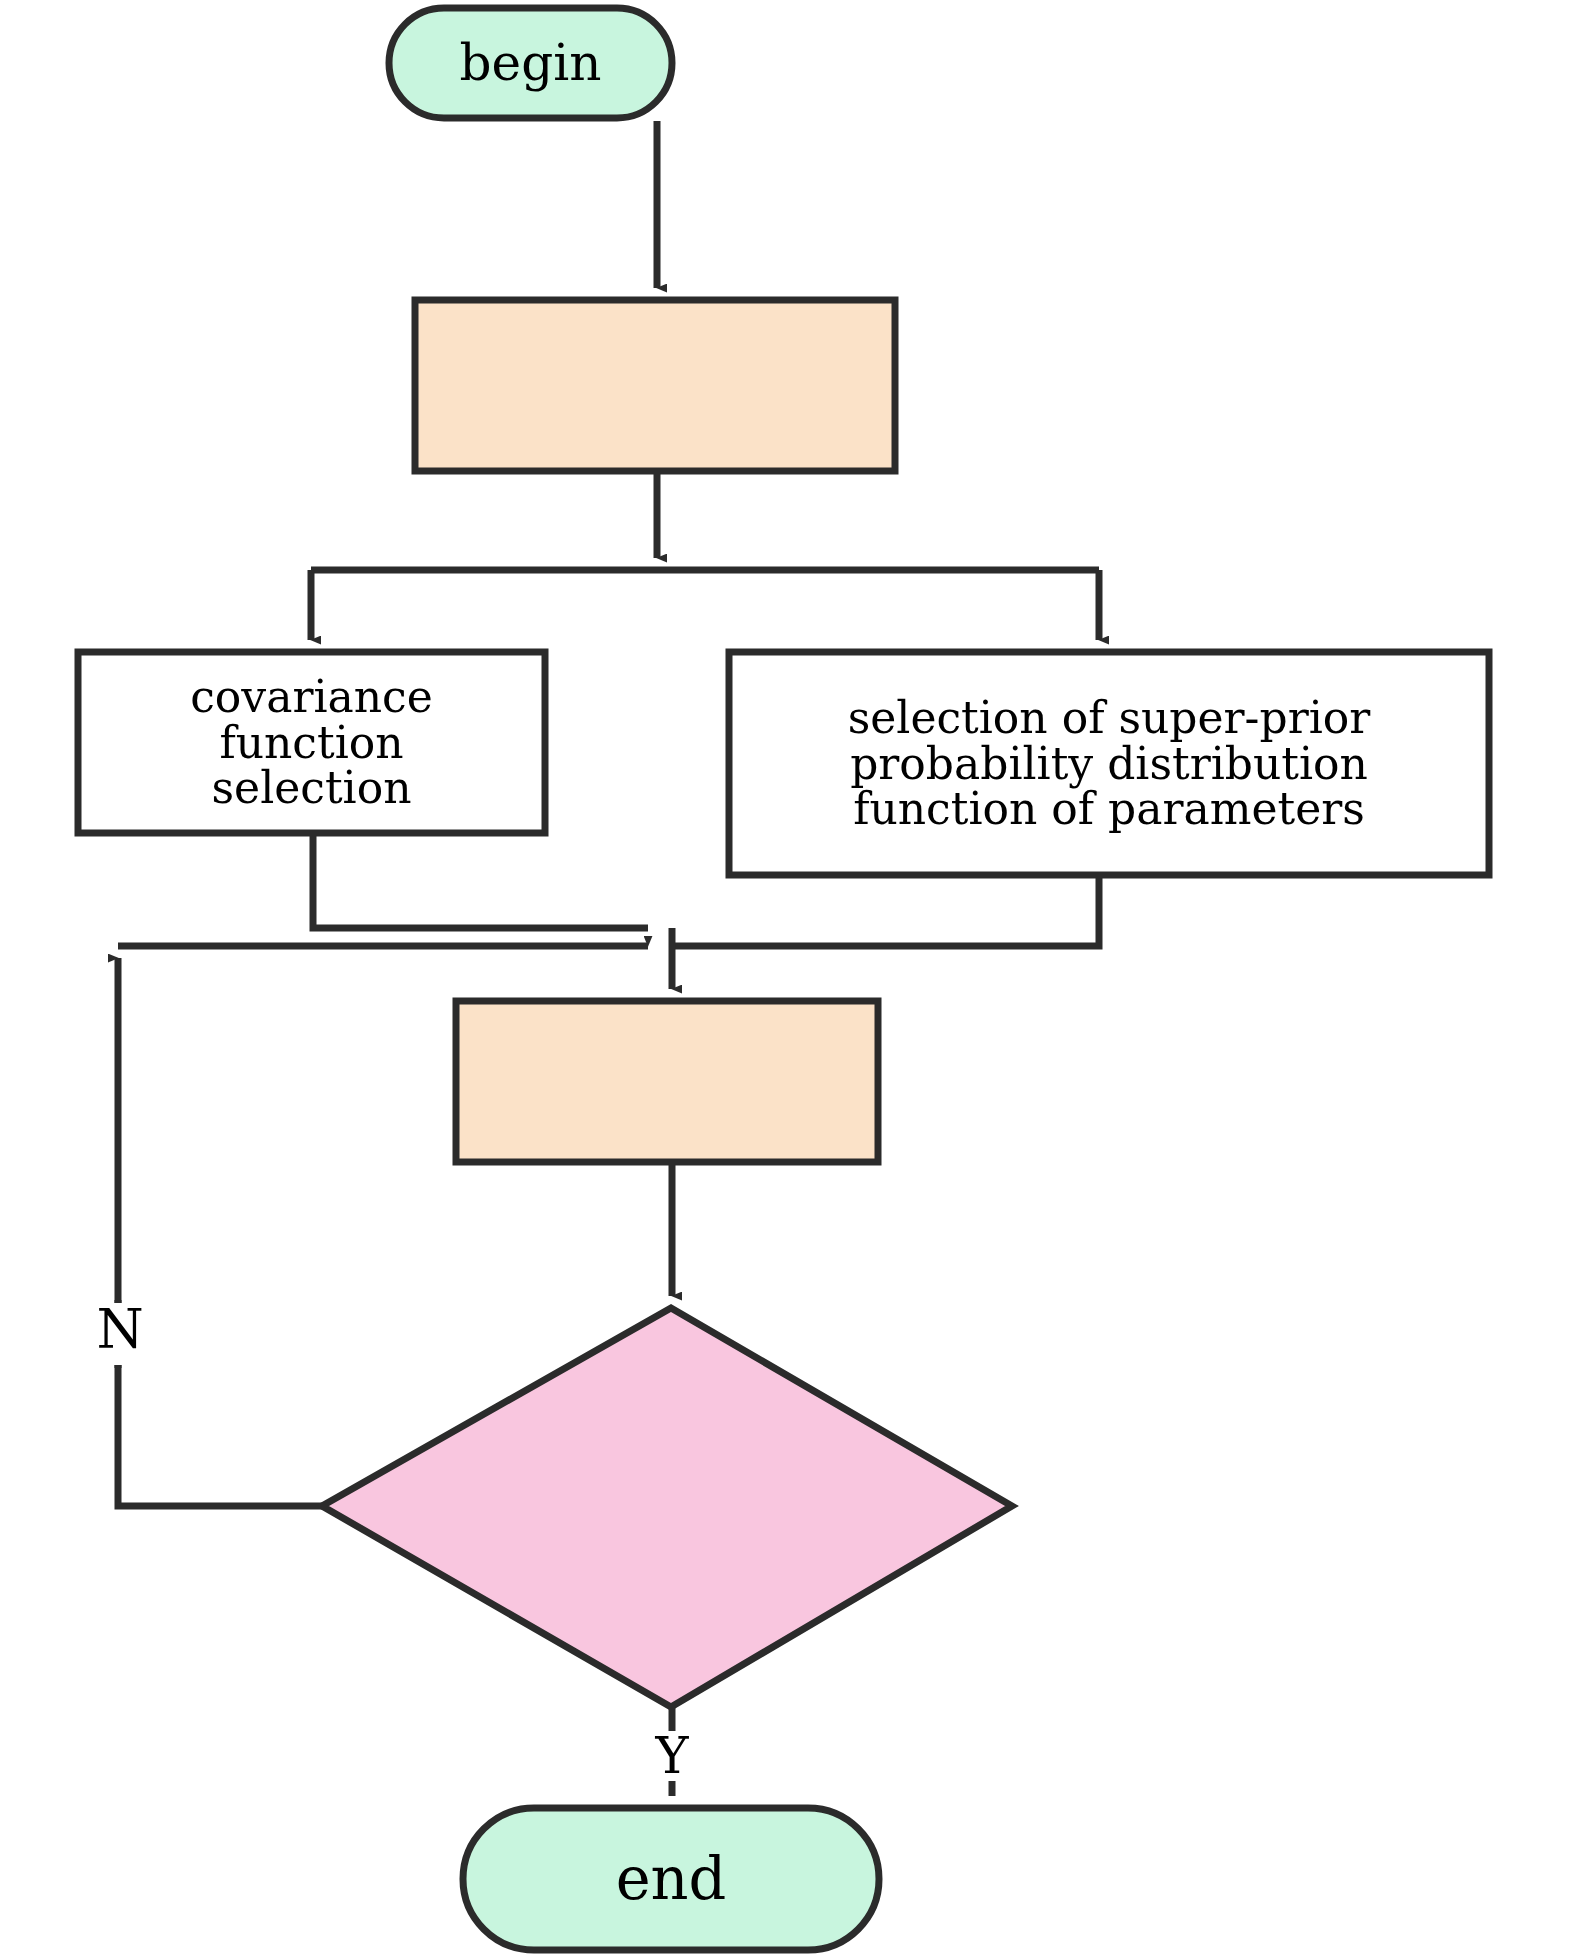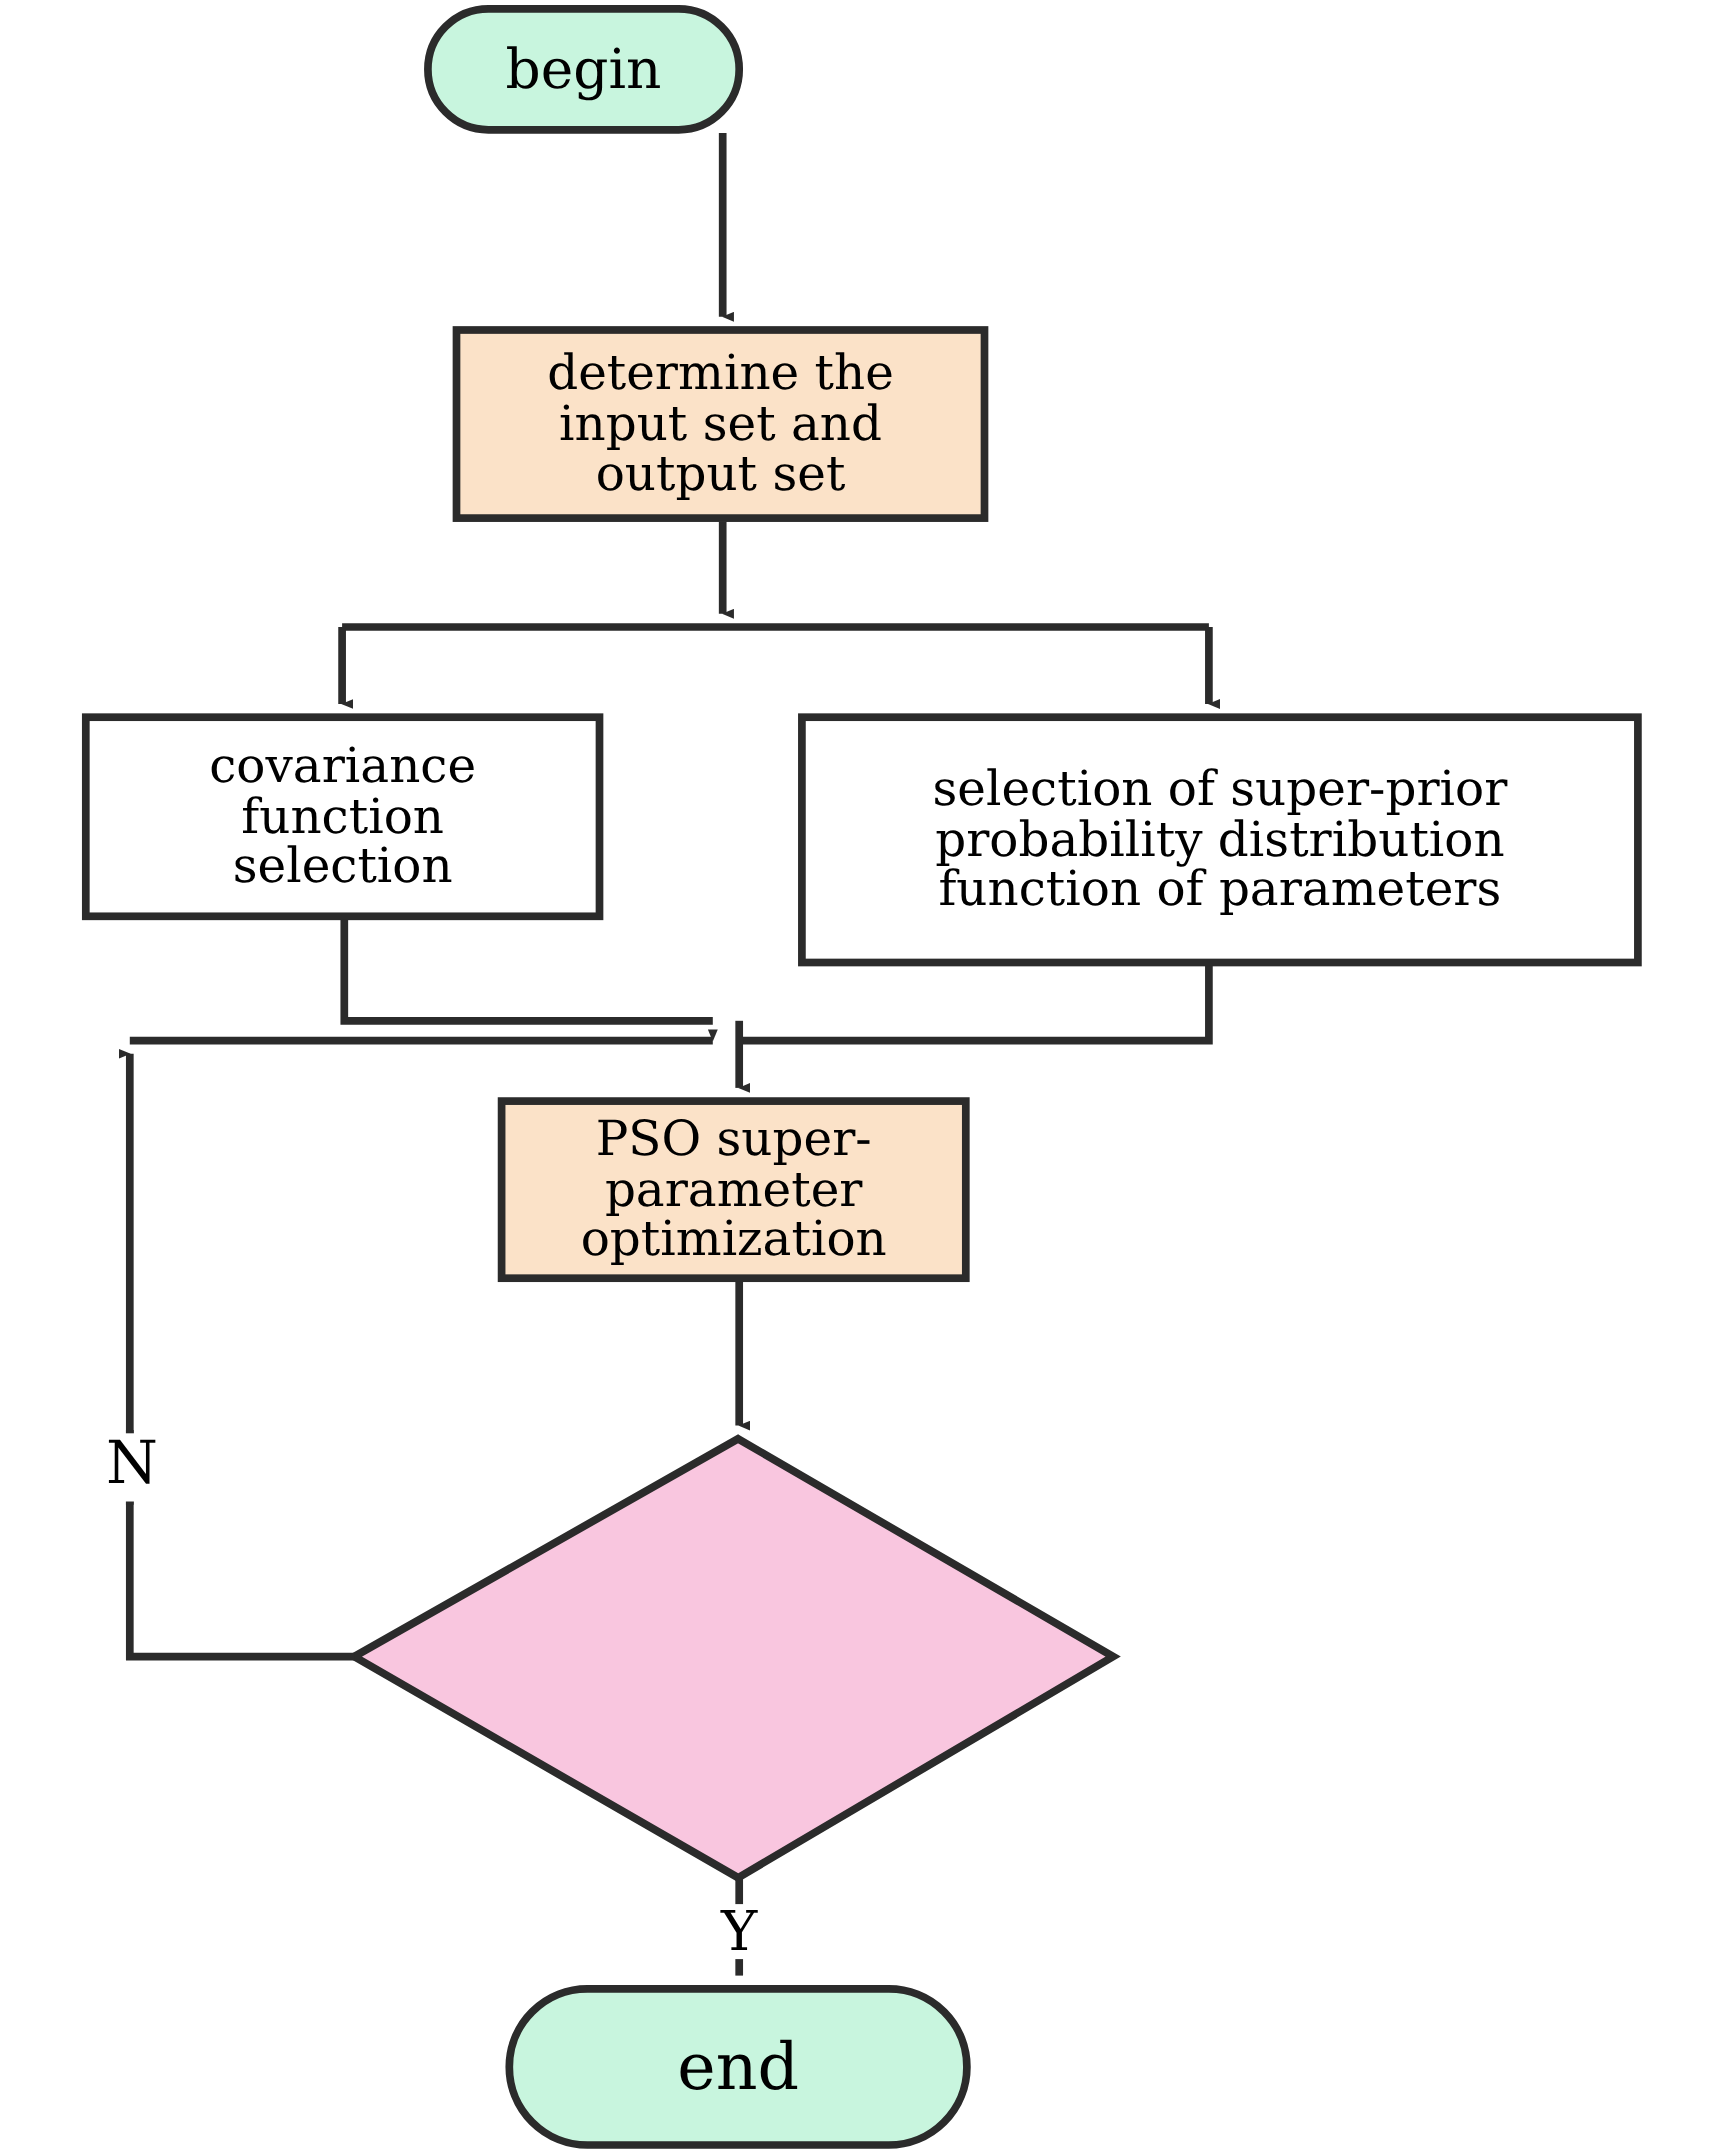--- a/index.html
+++ b/index.html
@@ -103,35 +103,29 @@
 
     <path d="M322,1506 L118,1506 L118,1300" fill="none" stroke="#2b2b2b" stroke-width="7"></path>
     <path d="M118,1368 L118,958" fill="none" stroke="#2b2b2b" stroke-width="7" marker-end="url(#arrowUp)"></path>
 
     <path d="M672,1707 L672,1735" fill="none" stroke="#2b2b2b" stroke-width="7"></path>
     <path d="M672,1775 L672,1796" fill="none" stroke="#2b2b2b" stroke-width="7"></path>
   </svg>
 
   <div class="node-label" style="left:389px; top:8px; width:283px; height:110px; font-size:50px;">begin</div>
 
-  <div class="node-label" style="left:415px; top:300px; width:480px; height:171px; font-size:44px;">determine the
-input set and
-output set</div>
 
   <div class="node-label" style="left:78px; top:652px; width:467px; height:181px; font-size:44px;">covariance
 function
 selection</div>
 
   <div class="node-label" style="left:729px; top:652px; width:760px; height:223px; font-size:44px;text-align:center;">selection of super-prior
 probability distribution
 function of parameters</div>
 
-  <div class="node-label" style="left:456px; top:1001px; width:422px; height:161px; font-size:44px;">PSO super-
-parameter
-optimization</div>
 
 
   <div class="node-label" style="left:463px; top:1808px; width:416px; height:142px; font-size:59px;">end</div>
 
   <div class="edge-label" style="left:90px; top:1303px; width:60px; height:62px; font-size:54px;">N</div>
 
   <div class="edge-label" style="left:645px; top:1731px; width:54px; height:50px; font-size:50px;">Y</div>
 
   <div class="hit" style="left:389px; top:8px; width:283px; height:110px;"></div>
   <div class="hit" style="left:415px; top:300px; width:480px; height:171px;"></div>

